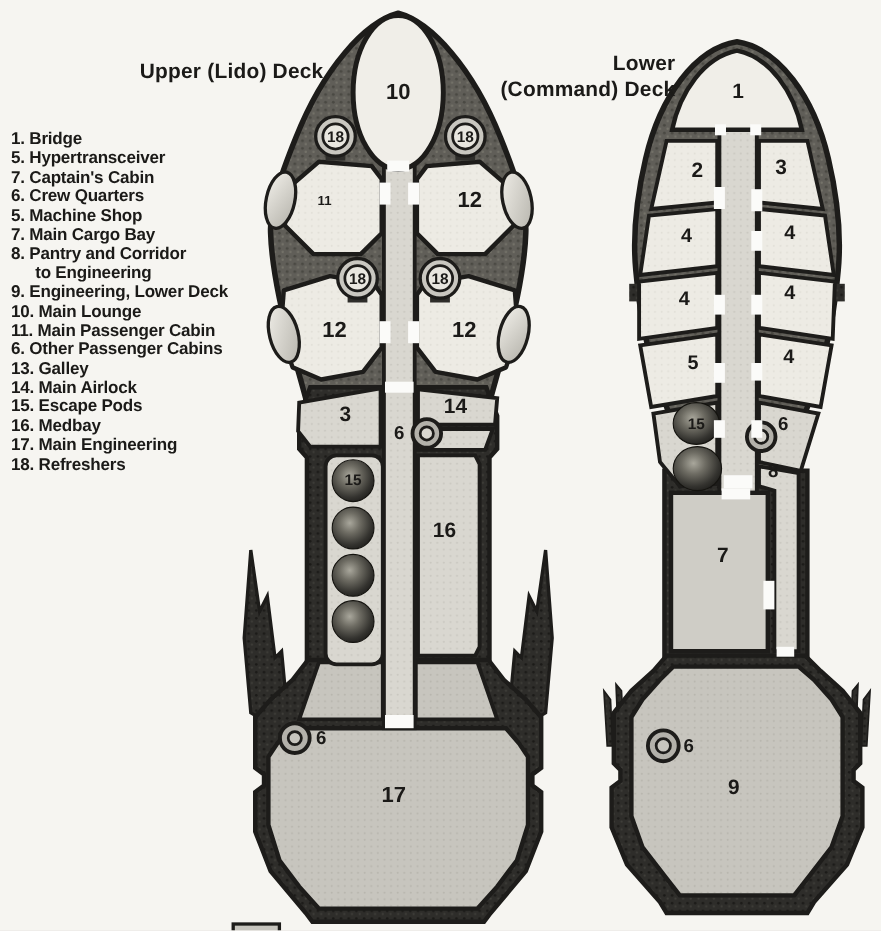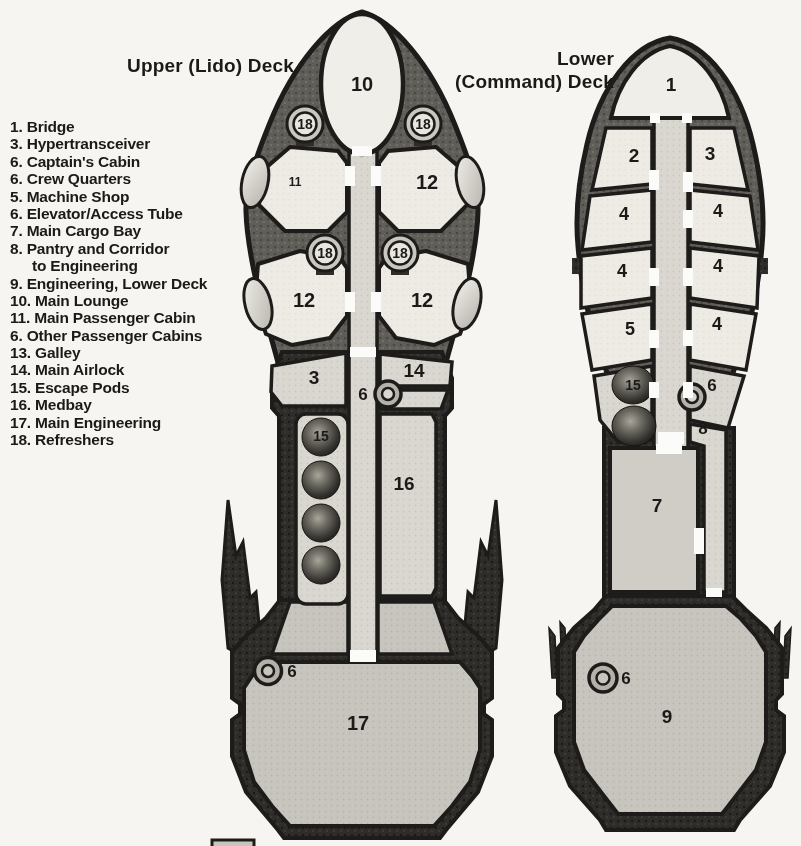--- a/index.html
+++ b/index.html
@@ -232,25 +232,24 @@
 </svg>
 
 <div class="title title-lower">
   <div>Lower</div>
   <div>(Command) Deck</div>
 </div>
 <div class="title title-upper">Upper (Lido) Deck</div>
 
 <div class="legend">
   <div class="lg">1. Bridge</div>
-  <div class="lg">3. Hypertransceiver</div>
-  <div class="lg">6. Captain's Cabin</div>
+  <div class="lg">5. Hypertransceiver</div>
+  <div class="lg">7. Captain's Cabin</div>
   <div class="lg">6. Crew Quarters</div>
   <div class="lg">5. Machine Shop</div>
-  <div class="lg">6. Elevator/Access Tube</div>
   <div class="lg">7. Main Cargo Bay</div>
   <div class="lg">8. Pantry and Corridor</div>
   <div class="lg cont">to Engineering</div>
   <div class="lg">9. Engineering, Lower Deck</div>
   <div class="lg">10. Main Lounge</div>
   <div class="lg">11. Main Passenger Cabin</div>
   <div class="lg">6. Other Passenger Cabins</div>
   <div class="lg">13. Galley</div>
   <div class="lg">14. Main Airlock</div>
   <div class="lg">15. Escape Pods</div>

